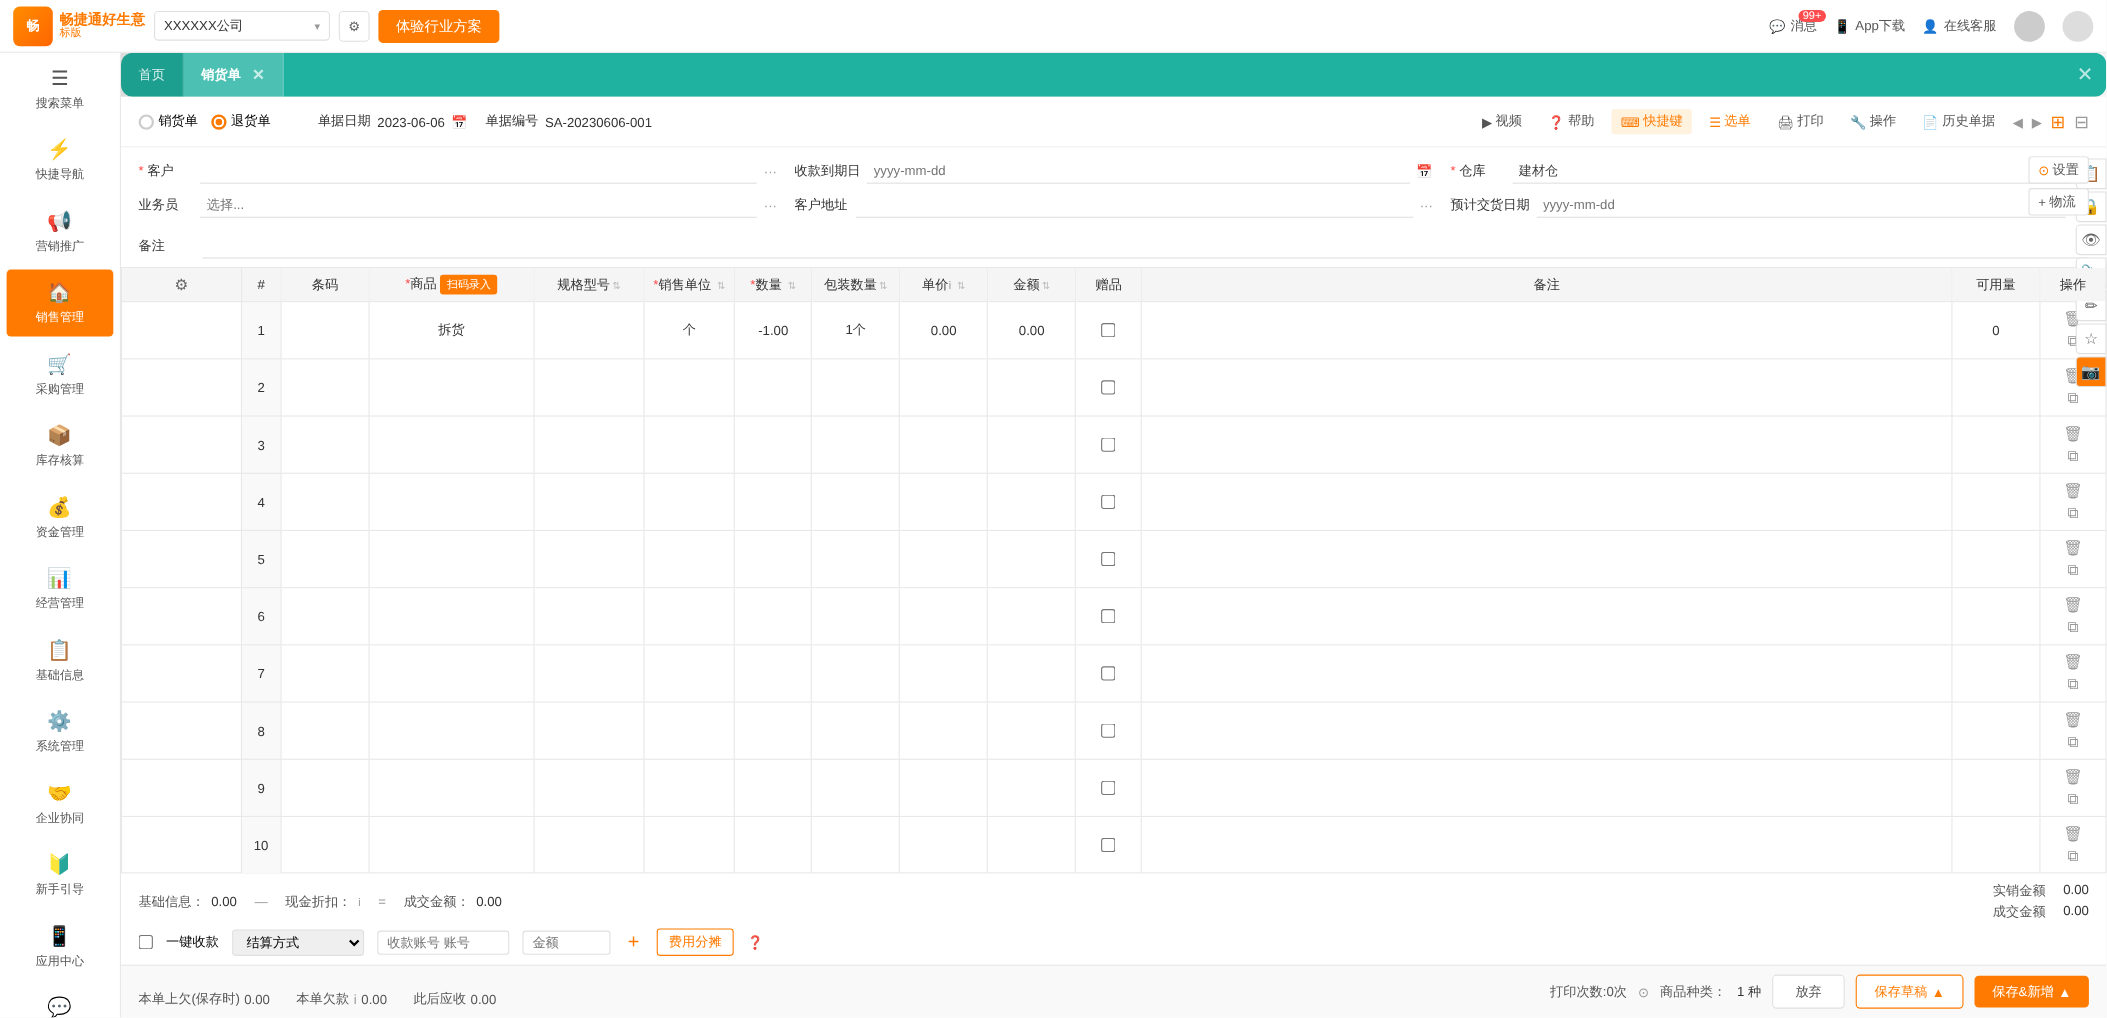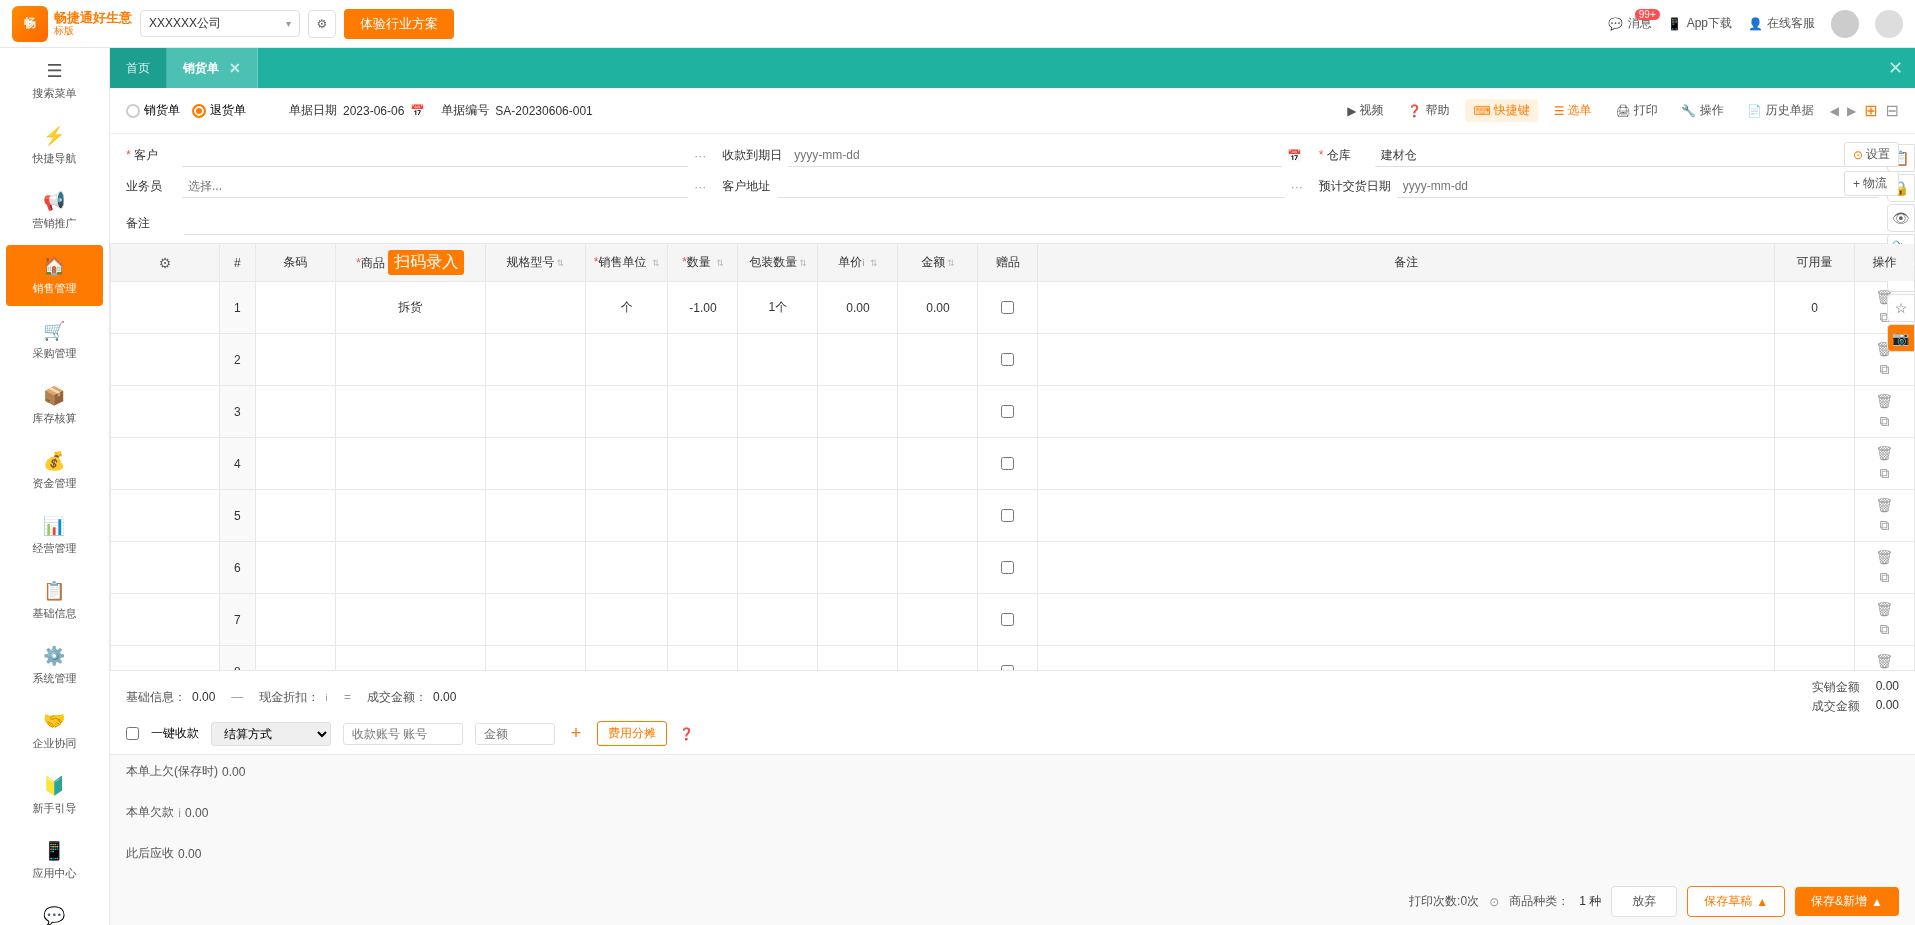--- a/index.html
+++ b/index.html
@@ -81,21 +81,21 @@
     .sidebar-item.active { background: #ff7a00; color: #fff; border-radius: 4px; }
     .sidebar-item .icon { font-size: 18px; }
     .sidebar-item .label { font-size: 11px; }
 
     
     .content-area { flex: 1; display: flex; flex-direction: column; overflow: hidden; }
 
     
     .tab-bar {
       height: 40px; background: #20b2a0;
-      display: flex; align-items: stretch; flex-shrink: 0;
+      display: flex; align-items: stretch; flex-shrink: 0; border-radius: 11px;
     }
     .tab-item {
       display: flex; align-items: center; padding: 0 16px;
       cursor: pointer; color: rgba(255,255,255,0.85); gap: 6px;
       border-right: 1px solid rgba(255,255,255,0.2);
     }
     .tab-item.active { background: rgba(255,255,255,0.2); color: #fff; font-weight: bold; }
     .tab-home { background: rgba(0,0,0,0.1); }
     .tab-close { color: rgba(255,255,255,0.7); font-size: 14px; margin-left: 4px; }
 
@@ -178,21 +178,21 @@
     .col-unit { width: 80px; }
     .col-qty { width: 70px; }
     .col-pack { width: 80px; }
     .col-price { width: 80px; }
     .col-amount { width: 80px; }
     .col-gift { width: 60px; }
     .col-available { width: 80px; }
     .col-ops { width: 60px; }
     .th-scan-btn {
       background: #ff7a00; color: #fff; border: none;
-      border-radius: 3px; padding: 2px 6px; cursor: pointer; font-size: 16px;
+      border-radius: 3px; padding: 2px 6px; cursor: pointer; font-size: 10px;
     }
     .th-required { color: #ff4d4f; }
     .cell-red { color: #ff4d4f; }
     .op-btn {
       background: none; border: none; cursor: pointer;
       color: #999; font-size: 14px; padding: 2px 3px;
     }
     .checkbox-cell { display: flex; align-items: center; justify-content: center; }
     .th-gear { color: #666; font-size: 14px; cursor: pointer; }
 
@@ -222,23 +222,22 @@
       display: flex; align-items: center; justify-content: center; font-size: 12px;
     }
     .fee-btn {
       border: 1px solid #ff7a00; color: #ff7a00; background: #fff;
       border-radius: 3px; padding: 3px 10px; cursor: pointer;
     }
 
     
     .status-bar {
       background: #f9f9f9; border-top: 1px solid #e8e8e8;
-      padding: 8px 16px; display: flex; align-items: flex-start; gap: 24px;
+      padding: 8px 16px; display: flex; align-items: flex-end; gap: 24px;
       flex-shrink: 0;
-      flex-direction: column;
     }
     .status-item { display: flex; align-items: center; gap: 4px; color: #555; }
     .status-actions { margin-left: auto; display: flex; gap: 10px; align-items: center; }
     .btn-abandon {
       border: 1px solid #e0e0e0; background: #fff; color: #555;
       border-radius: 4px; padding: 6px 20px; cursor: pointer;
     }
     .btn-save-draft {
       border: 1px solid #ff7a00; background: #fff; color: #ff7a00;
       border-radius: 4px; padding: 6px 16px; cursor: pointer;

